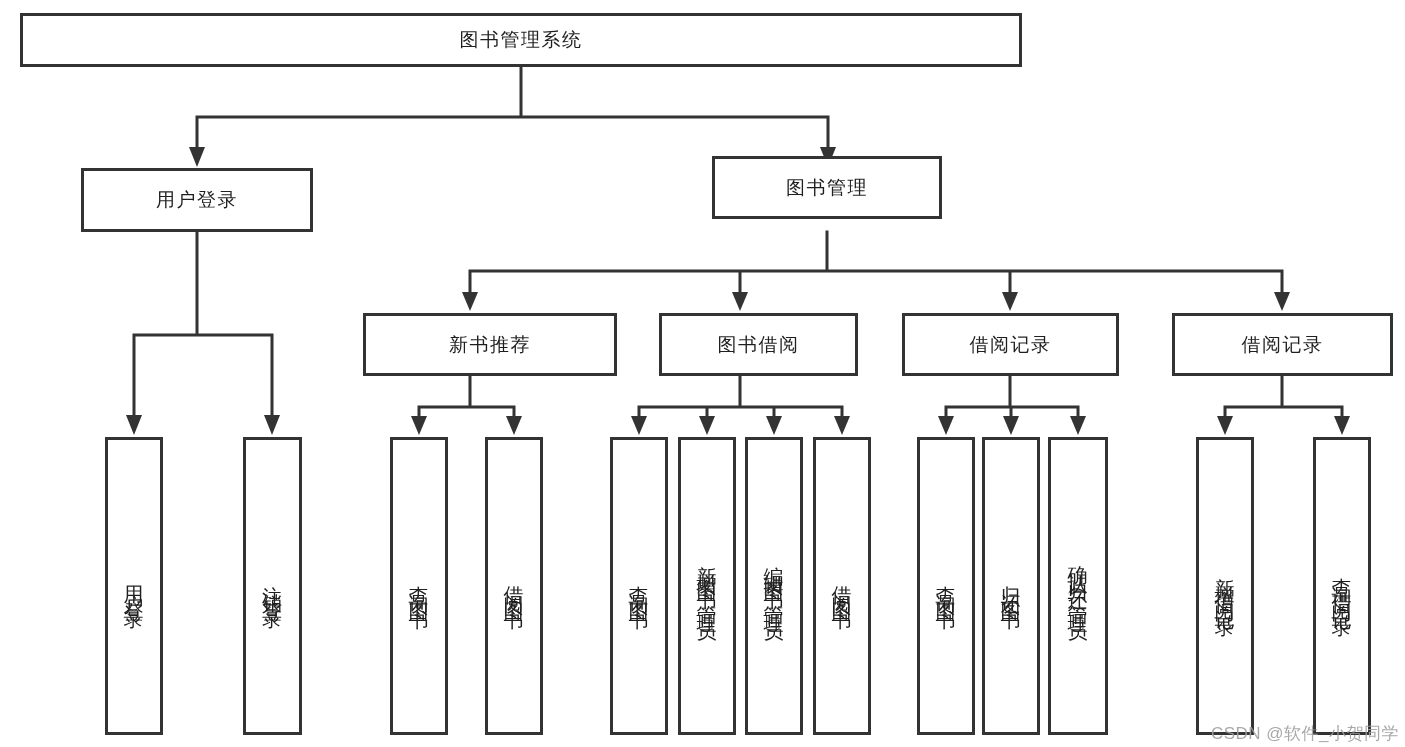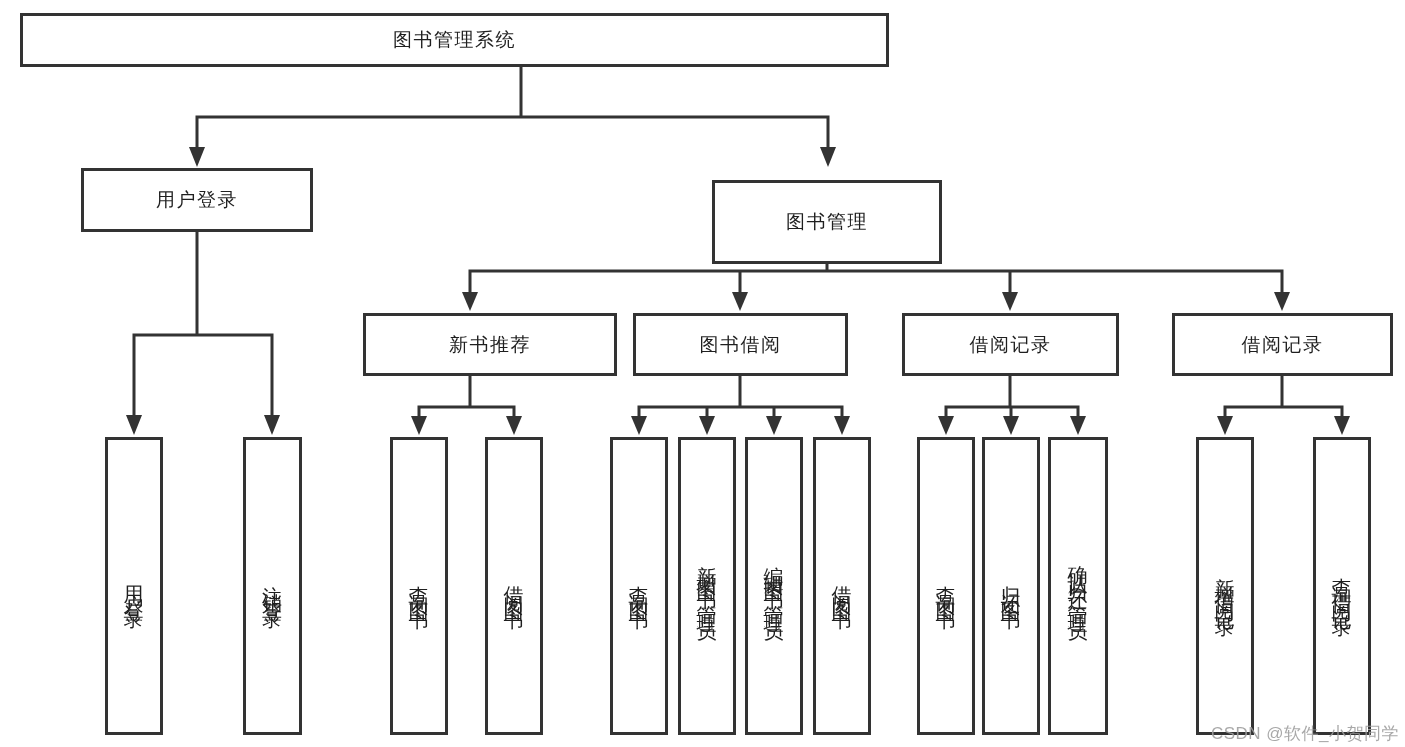--- a/index.html
+++ b/index.html
@@ -96,35 +96,35 @@
       <polygon points="1003,416 1019,416 1011,435" fill="#333333" stroke="none"></polygon>
       <polygon points="1070,416 1086,416 1078,435" fill="#333333" stroke="none"></polygon>
     </g>
     <g>
       <path d="M1282 376 V407 M1225 407 H1342 M1225 407 V420 M1342 407 V420"></path>
       <polygon points="1217,416 1233,416 1225,435" fill="#333333" stroke="none"></polygon>
       <polygon points="1334,416 1350,416 1342,435" fill="#333333" stroke="none"></polygon>
     </g>
   </svg>
 
-  <div class="node h" style="left:20px; top:13px; width:869px; height:54px">
+  <div class="node h" style="left:20px; top:13px; width:1002px; height:54px">
     <span class="lbl">图书管理系统</span>
   </div>
 
   <div class="node h" style="left:81px; top:168px; width:232px; height:64px">
     <span class="lbl">用户登录</span>
   </div>
-  <div class="node h" style="left:712px; top:180px; width:230px; height:84px">
+  <div class="node h" style="left:712px; top:156px; width:230px; height:63px">
     <span class="lbl">图书管理</span>
   </div>
 
   <div class="node h" style="left:363px; top:313px; width:254px; height:63px">
     <span class="lbl">新书推荐</span>
   </div>
-  <div class="node h" style="left:633px; top:313px; width:215px; height:63px">
+  <div class="node h" style="left:659px; top:313px; width:199px; height:63px">
     <span class="lbl">图书借阅</span>
   </div>
   <div class="node h" style="left:902px; top:313px; width:217px; height:63px">
     <span class="lbl">借阅记录</span>
   </div>
   <div class="node h" style="left:1172px; top:313px; width:221px; height:63px">
     <span class="lbl">借阅记录</span>
   </div>
 
   <div class="node v" style="left:105px; top:437px; width:58px; height:298px">

